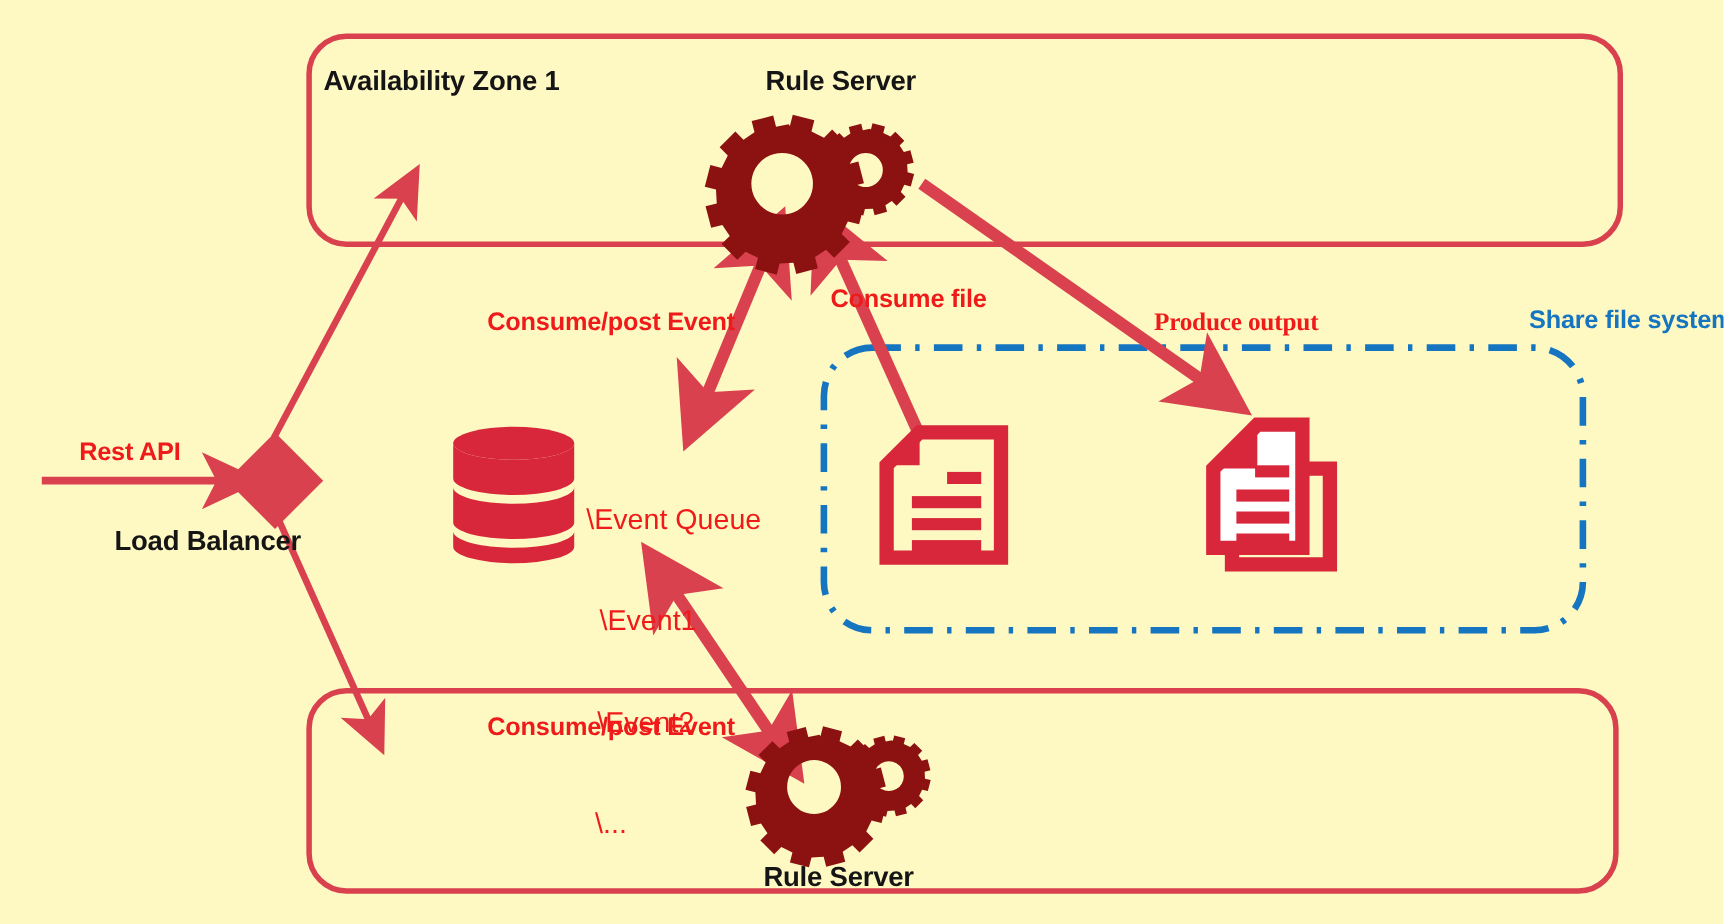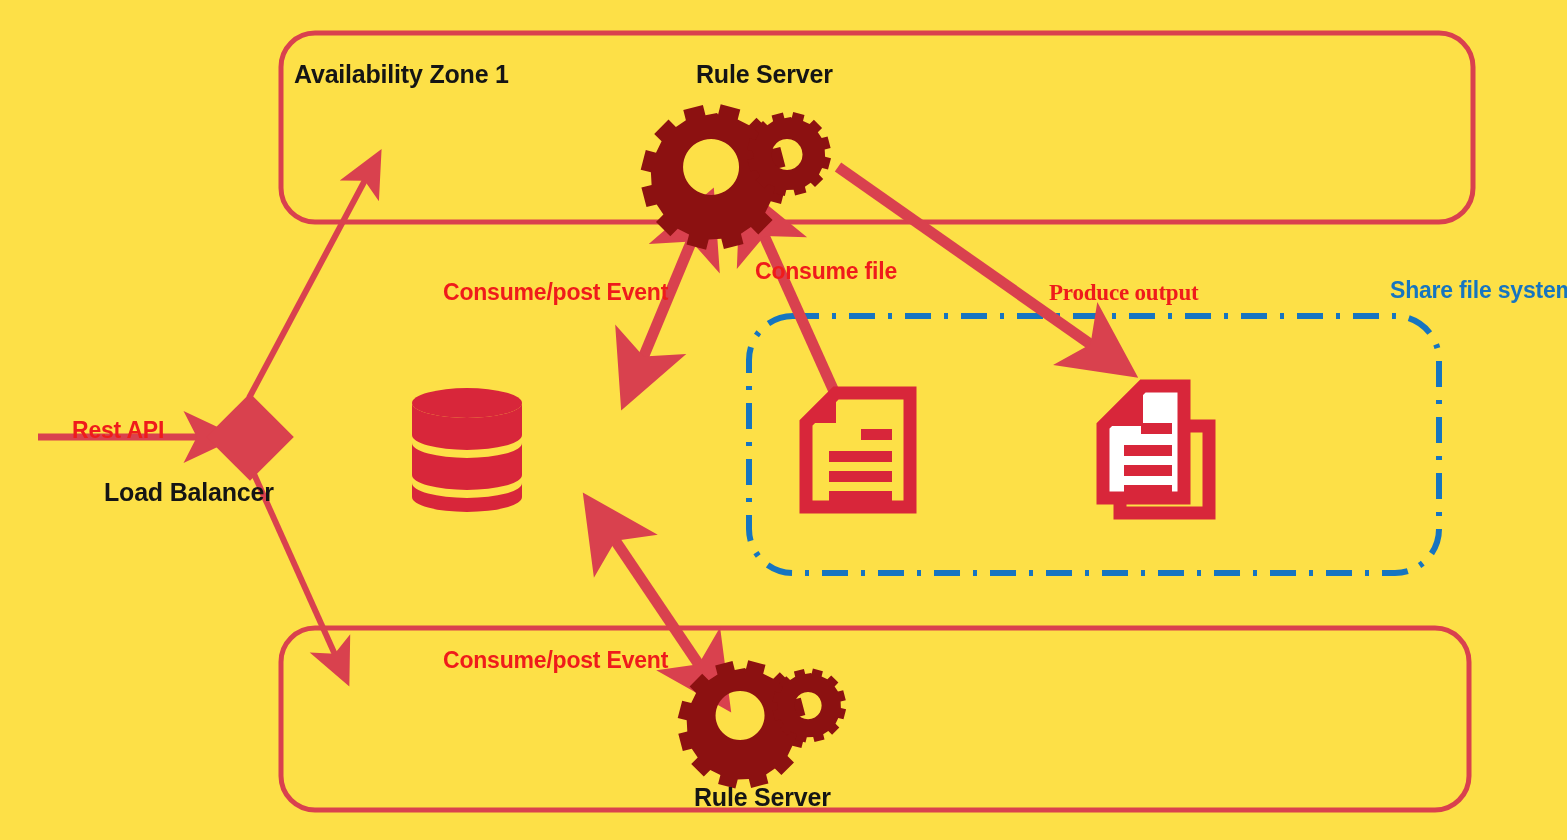--- a/index.html
+++ b/index.html
@@ -7,21 +7,21 @@
     padding: 0;
     background: #ffffff;
   }
   body {
     font-family: "Liberation Sans", sans-serif;
   }
   #canvas {
     position: relative;
     width: 1567px;
     height: 840px;
-    background: #fde047;
+    background: #fef9c3;
     overflow: hidden;
   }
   #svg-layer {
     position: absolute;
     left: 0;
     top: 0;
     width: 1567px;
     height: 840px;
   }
   .lbl {
@@ -169,31 +169,37 @@
       <rect x="1124" y="445" width="48" height="11" fill="#d8263a"></rect>
       <rect x="1124" y="465" width="48" height="11" fill="#d8263a"></rect>
       <rect x="1124" y="485" width="48" height="11" fill="#d8263a"></rect>
     </g>
   </svg>
 
   <div class="lbl lbl-black" style="left:294px; top:60px;">Availability Zone 1</div>
 
   <div class="lbl lbl-black" style="left:696px; top:60px;">Rule Server</div>
 
-  <div class="lbl lbl-red" style="left:72px; top:418px;">Rest API</div>
+  <div class="lbl lbl-red" style="left:72px; top:398px;">Rest API</div>
 
   <div class="lbl lbl-black" style="left:104px; top:478px;">Load Balancer</div>
 
   <div class="lbl lbl-red" style="left:443px; top:280px;">Consume/post Event</div>
 
   <div class="lbl lbl-red" style="left:755px; top:259px;">Consume file</div>
 
   <div class="lbl lbl-red" style="left:1049px; top:280px;font-family:Liberation Serif, serif;">Produce output</div>
 
   <div class="lbl lbl-blue" style="left:1390px; top:278px;">Share file system</div>
 
+  <div class="queue-text" style="left:533px; top:396px;">
+    <span class="q-l1">\Event Queue</span>
+    <span class="q-l2">\Event1</span>
+    <span class="q-l3">\Event2</span>
+    <span class="q-l4">\...</span>
+  </div>
 
   <div class="lbl lbl-red" style="left:443px; top:648px;">Consume/post Event</div>
 
 
   <div class="lbl lbl-black" style="left:694px; top:783px;">Rule Server</div>
 
 </div>
 
 </body></html>

